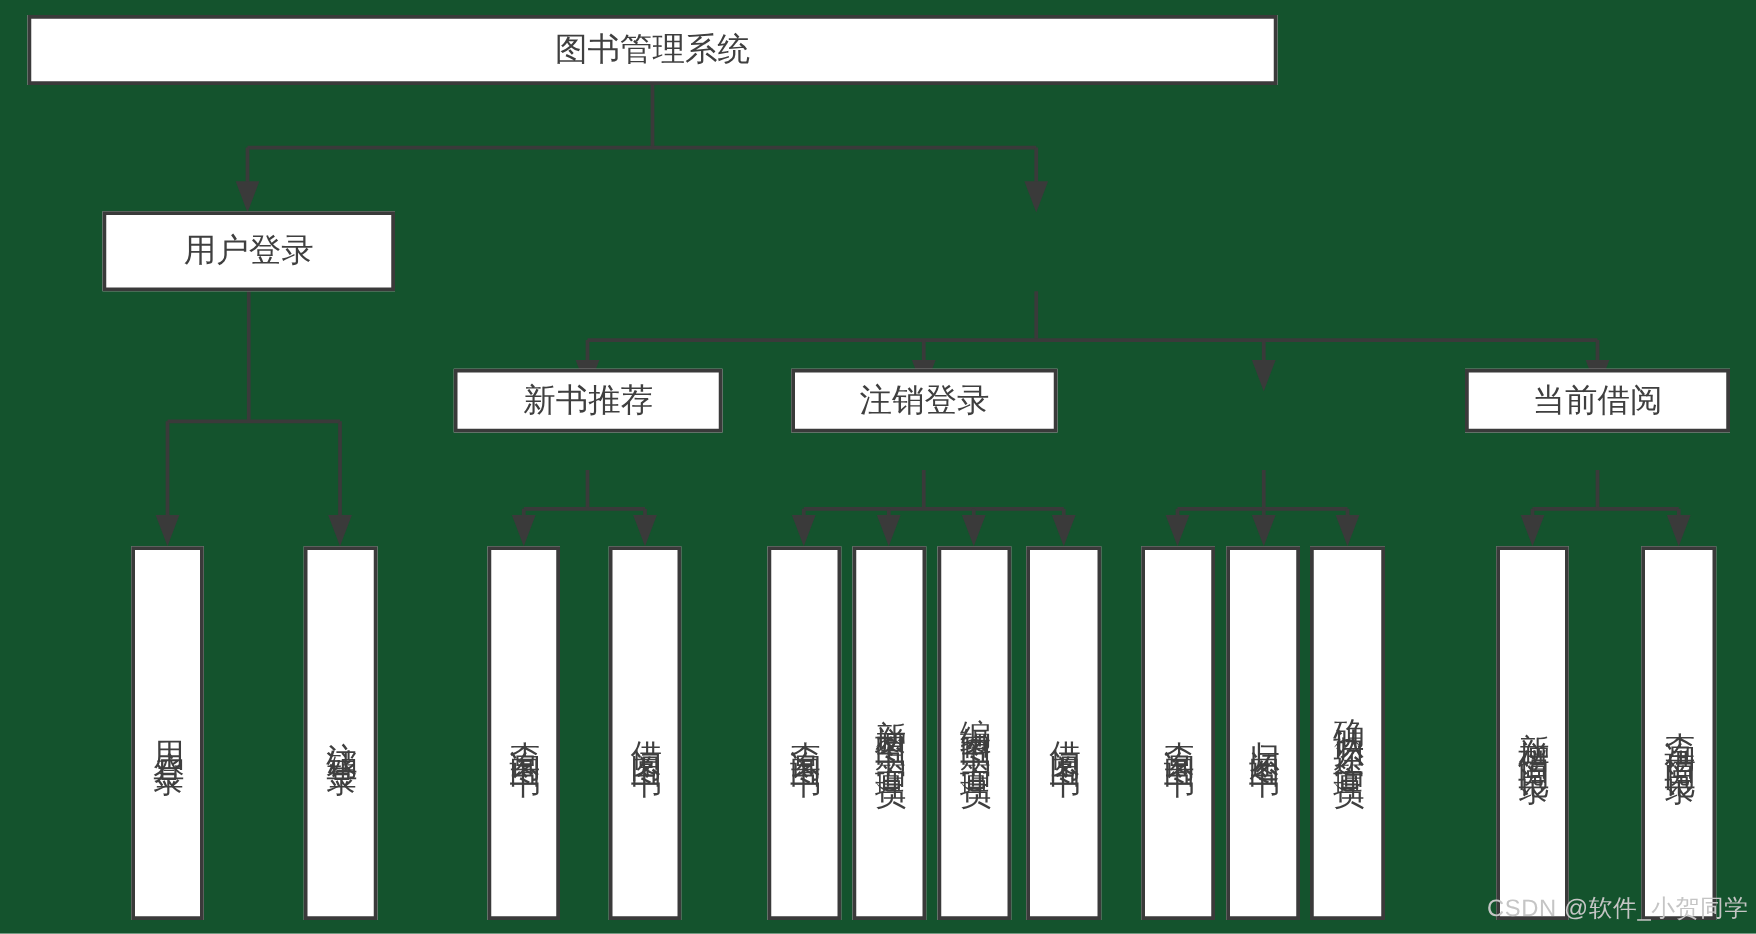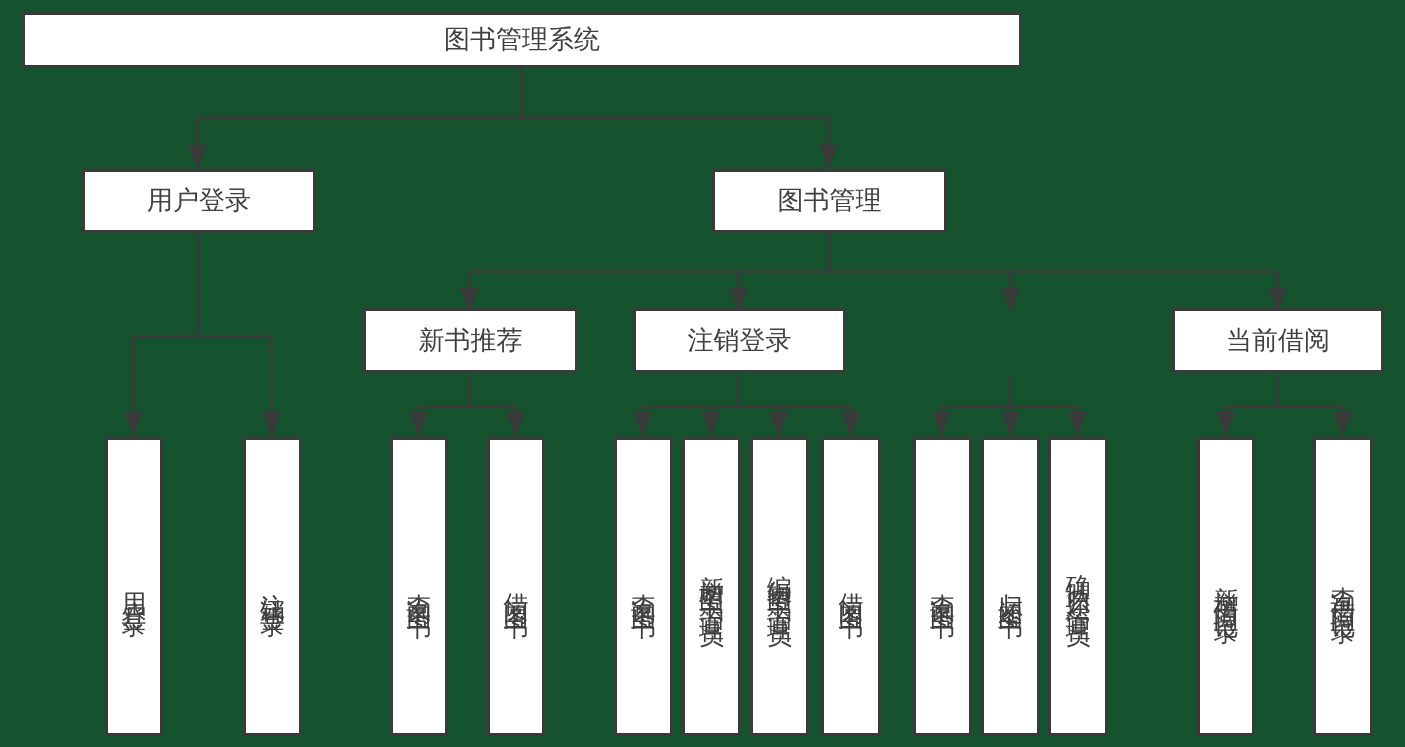--- a/index.html
+++ b/index.html
@@ -27,21 +27,21 @@
     color: #3f3f3f;
     font-size: 26px;
     line-height: 1.2;
     white-space: nowrap;
     z-index: 2;
   }
   
   .n-root  { left: 22px;   top: 12px;  width: 1000px; height: 56px; }
   .n-l2a   { left: 82px;   top: 169px; width: 234px;  height: 64px; }
   .n-l2b   { left: 712px;  top: 169px; width: 235px;  height: 64px; }
-  .n-l3    { top: 308px; height: 65px; }
+  .n-l3    { top: 295px; height: 51px; }
   .n-l3a   { left: 363px;  width: 215px; }
   .n-l3b   { left: 633px;  width: 213px; }
   .n-l3c   { left: 904px;  width: 214px; }
   .n-l3d   { left: 1172px; width: 212px; }
   
   .leaf { top: 437px; height: 299px; }
   .leaf .vtxt {
     writing-mode: vertical-rl;
     font-size: 25px;
     letter-spacing: 7px;
@@ -162,21 +162,20 @@
     </g>
     <g fill="#3a3a3a" stroke="none">
       <polygon points="1216.5,412 1235.5,412 1226,437"></polygon>
       <polygon points="1333.5,412 1352.5,412 1343,437"></polygon>
     </g>
   </svg>
 
   <div class="node n-root">图书管理系统</div>
 
   <div class="node n-l2a">用户登录</div>
-  <div class="node n-l2b">图书管理</div>
 
   <div class="node n-l3 n-l3a">新书推荐</div>
   <div class="node n-l3 n-l3b">注销登录</div>
   <div class="node n-l3 n-l3d">当前借阅</div>
 
   <div class="node leaf lf01">
     <span class="vtxt">用户登录</span>
   </div>
   <div class="node leaf lf02">
     <span class="vtxt">注销登录</span>
@@ -212,14 +211,15 @@
     <span class="vtxt">确认归还（管理员）</span>
   </div>
 
   <div class="node leaf lf12">
     <span class="vtxt">新增借阅记录</span>
   </div>
   <div class="node leaf lf13">
     <span class="vtxt">查询借阅记录</span>
   </div>
 
+  <div class="watermark">CSDN @软件_小贺同学</div>
 
 </div>
 
 </body></html>

